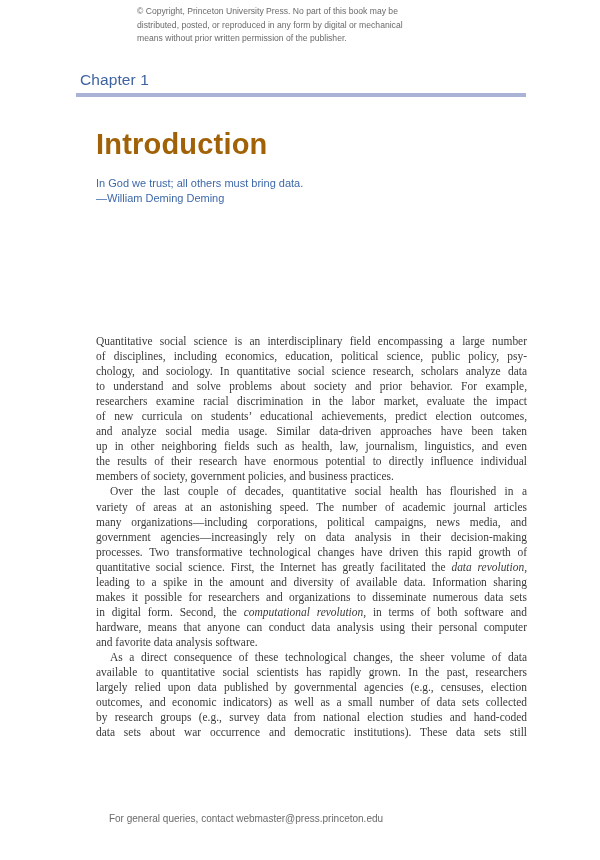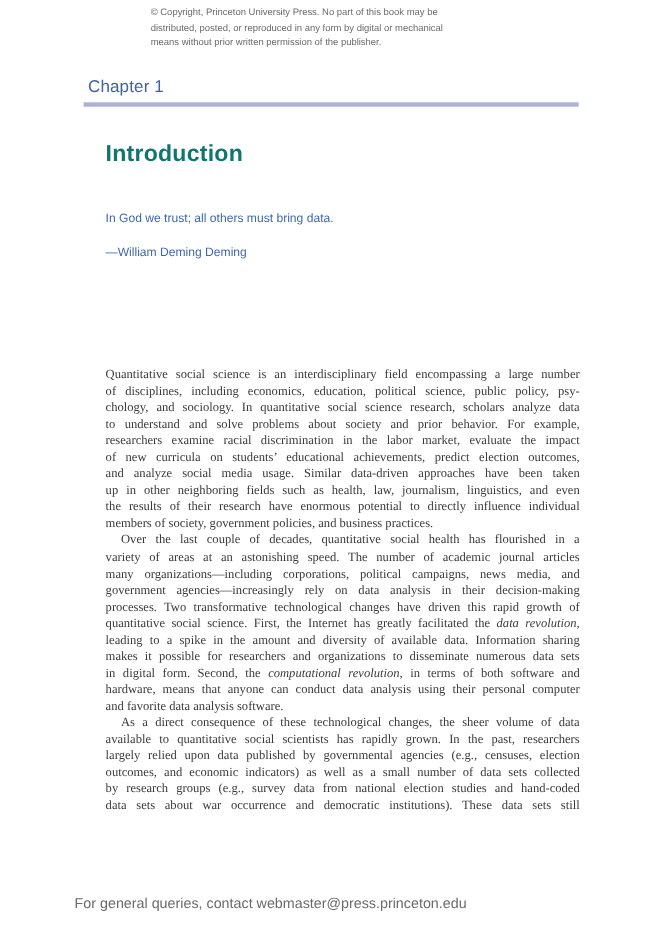--- a/index.html
+++ b/index.html
@@ -38,35 +38,35 @@
       top: 93px;
       width: 450px;
       height: 4px;
       background: #aab3d6;
     }
     .chapter-title {
       position: absolute;
       left: 96px;
       top: 128px;
       font-family: "Liberation Sans", sans-serif;
-      font-size: 21px;
+      font-size: 29px;
       font-weight: bold;
-      color: #0f766e;
+      color: #a16207;
       letter-spacing: 0.2px;
     }
     .epigraph {
       position: absolute;
       left: 96px;
       top: 176px;
       font-family: "Liberation Sans", sans-serif;
       font-size: 11px;
       line-height: 15px;
       color: #3e68a8;
     }
-    .epigraph div { white-space: nowrap; margin-top: 16px; }
+    .epigraph div { white-space: nowrap; }
     .body-text {
       position: absolute;
       left: 96px;
       top: 334px;
       width: 431px;
       font-family: "Liberation Serif", serif;
       font-size: 11.45px;
       line-height: 15.05px;
       color: #3a3a3a;
       text-align: justify;
@@ -85,21 +85,21 @@
     .body-text .line.indent {
       padding-left: 14px;
     }
     .footer {
       position: absolute;
       left: 0;
       width: 492px;
       top: 813px;
       text-align: center;
       font-family: "Liberation Sans", sans-serif;
-      font-size: 13px;
+      font-size: 10px;
       color: #6a6a6a;
     }
     em { font-style: italic; }
   </style>
 </head>
 <body>
 
 <div class="copyright">
   <div>© Copyright, Princeton University Press. No part of this book may be</div>
   <div>distributed, posted, or reproduced in any form by digital or mechanical</div>

